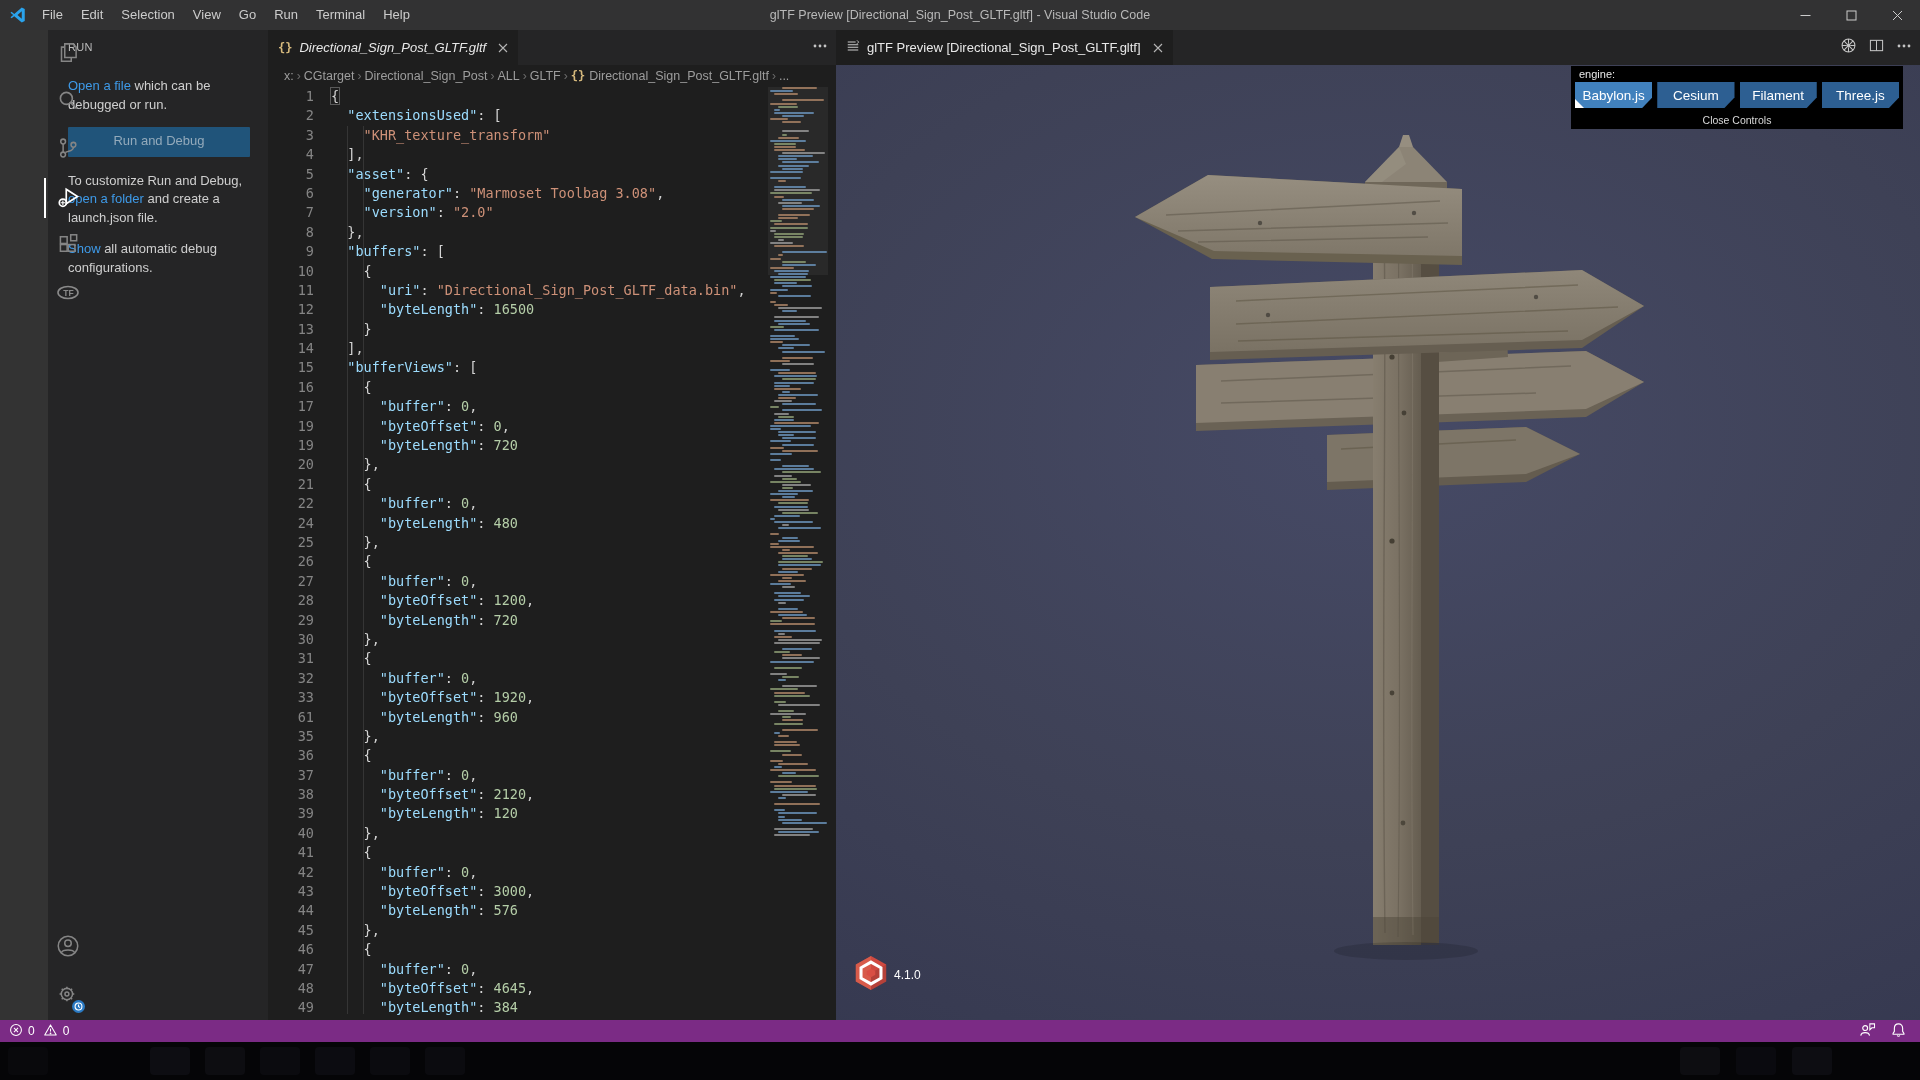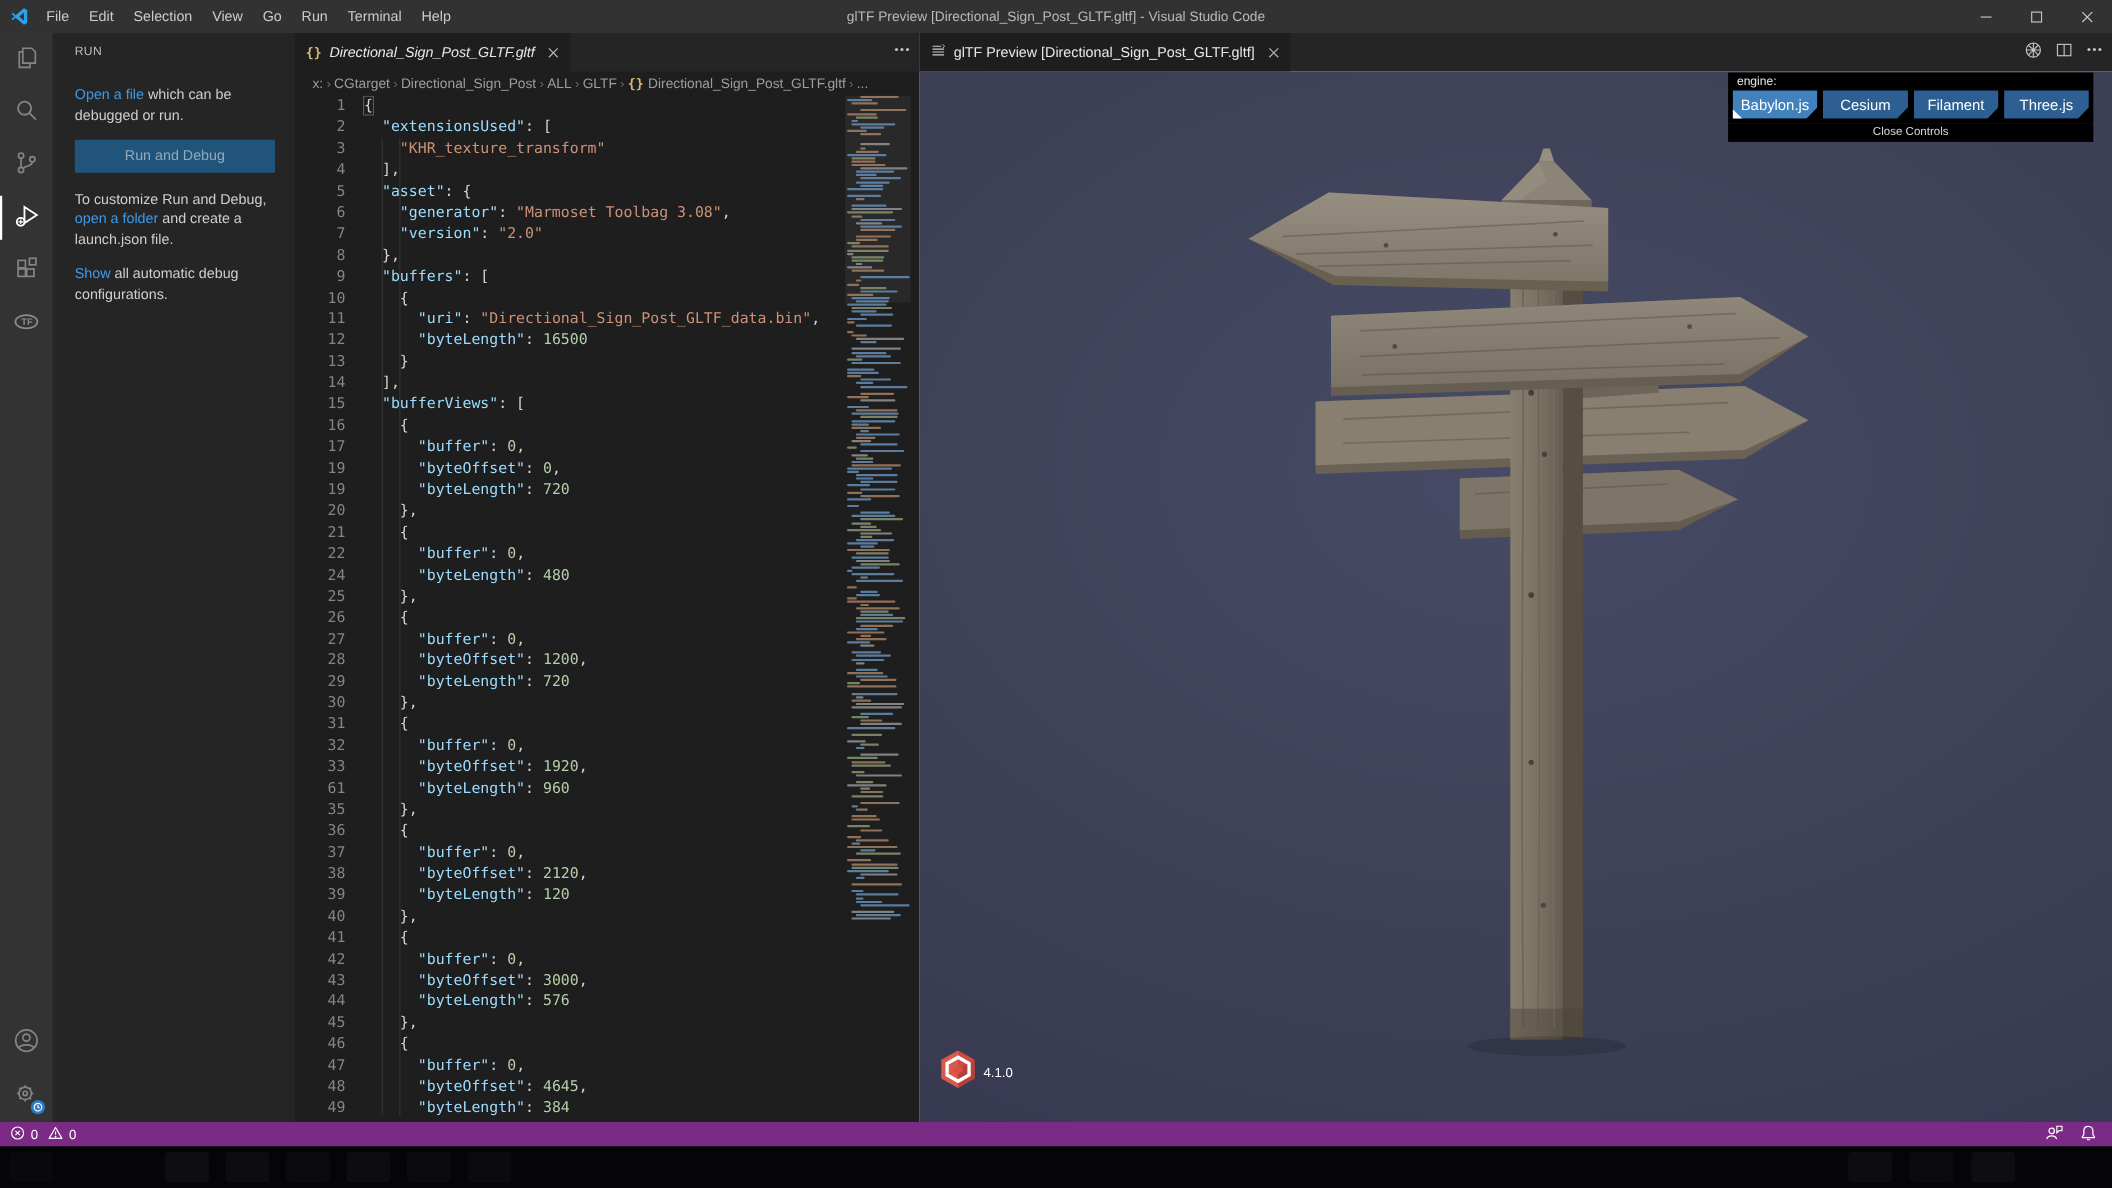--- a/index.html
+++ b/index.html
@@ -11,21 +11,21 @@
   }
   
   .titlebar { position:absolute; top:0; left:0; right:0; height:30px; background:#323233; display:flex; align-items:center; z-index:30; }
   .vscode-logo { margin:0 6px 0 9px; display:flex; }
   .menubar { display:flex; }
   .menu-item { padding:0 9px; font-size:13px; color:#cccccc; line-height:30px; cursor:default; }
   .window-title { position:absolute; left:50%; transform:translateX(-50%); font-size:12.5px; color:#b9b9b9; white-space:nowrap; }
   .win-controls { position:absolute; right:0; top:0; height:30px; display:flex; }
   .win-btn { width:46px; height:30px; display:flex; align-items:center; justify-content:center; }
   
-  .activitybar { position:absolute; top:30px; left:0; width:48px; bottom:60px; background:#333333; z-index:20; display:flex; flex-direction:column; }
+  .activitybar { position:absolute; top:30px; left:0; width:48px; bottom:60px; background:#333333; z-index:20; display:flex; flex-direction:column;padding-left:44px; }
   .ab-item { width:48px; height:48px; display:flex; align-items:center; justify-content:center; position:relative; }
   .ab-item.active::before { content:""; position:absolute; left:0; top:4px; bottom:4px; width:2px; background:#ffffff; }
   .ab-spacer { flex:1; }
   .ab-badge { position:absolute; right:7px; bottom:7px; width:13px; height:13px; border-radius:50%; background:#2a79c2; display:flex; align-items:center; justify-content:center; }
   
   .sidebar { position:absolute; top:30px; left:48px; width:220px; bottom:60px; background:#252526; z-index:10; }
   .sidebar-title { padding:11px 0 0 20px; font-size:11px; letter-spacing:.3px; color:#bbbbbb; }
   .sidebar-body { padding:24px 18px 0 20px; font-size:13px; line-height:18.5px; color:#cfcfcf; }
   .sb-para { margin-bottom:13px; }
   .link { color:#3e9ae8; cursor:pointer; }
@@ -45,21 +45,21 @@
   .code-line { display:flex; height:19.4px; }
   .ln { width:46px; text-align:right; color:#858585; flex-shrink:0; user-select:none; }
   .lc { padding-left:17px; color:#d4d4d4; white-space:pre; }
   .ck { color:#9cdcfe; } .cs { color:#ce9178; } .cn { color:#b5cea8; }
   .bhl { outline:1px solid #5a5a5a; }
   .indent-guide { position:absolute; top:96px; bottom:6px; width:1px; background:#353535; }
   .minimap { position:absolute; top:57px; right:8px; width:60px; bottom:0; overflow:hidden; }
   .mm-slider { position:absolute; left:0; right:0; top:0; height:188px; background:rgba(255,255,255,.05); }
   .mm-bar { position:absolute; height:2px; border-radius:1px; opacity:.8; }
   
-  .preview { position:absolute; top:30px; left:836px; right:0; bottom:60px; background:#fde047; }
+  .preview { position:absolute; top:30px; left:836px; right:0; bottom:60px; background:#fca5a5; }
   .viewport { position:absolute; top:35px; left:0; right:0; bottom:0; overflow:hidden;
     background:radial-gradient(1100px 760px at 50% 38%, #464a66 0%, #3e4156 55%, #353850 100%); }
   .viewport svg.scene { position:absolute; inset:0; }
   
   .controls { position:absolute; top:1px; right:17px; width:332px; z-index:5; font-family:"Liberation Sans",sans-serif; }
   .ctrl-label-row { background:#000; padding:2px 8px 1px 8px; font-size:11px; color:#e8e8e8; }
   .ctrl-tabs { background:#000; display:flex; gap:5px; padding:1px 4px 4px 4px; }
   .ctrl-tab { flex:1; height:26px; background:#2d5f92; color:#fff; font-size:13.5px; display:flex; align-items:center; justify-content:center; position:relative; cursor:pointer;
     clip-path:polygon(0 0,100% 0,100% 60%,87% 100%,0 100%); }
   .ctrl-tab.sel { background:#4181bd; }

